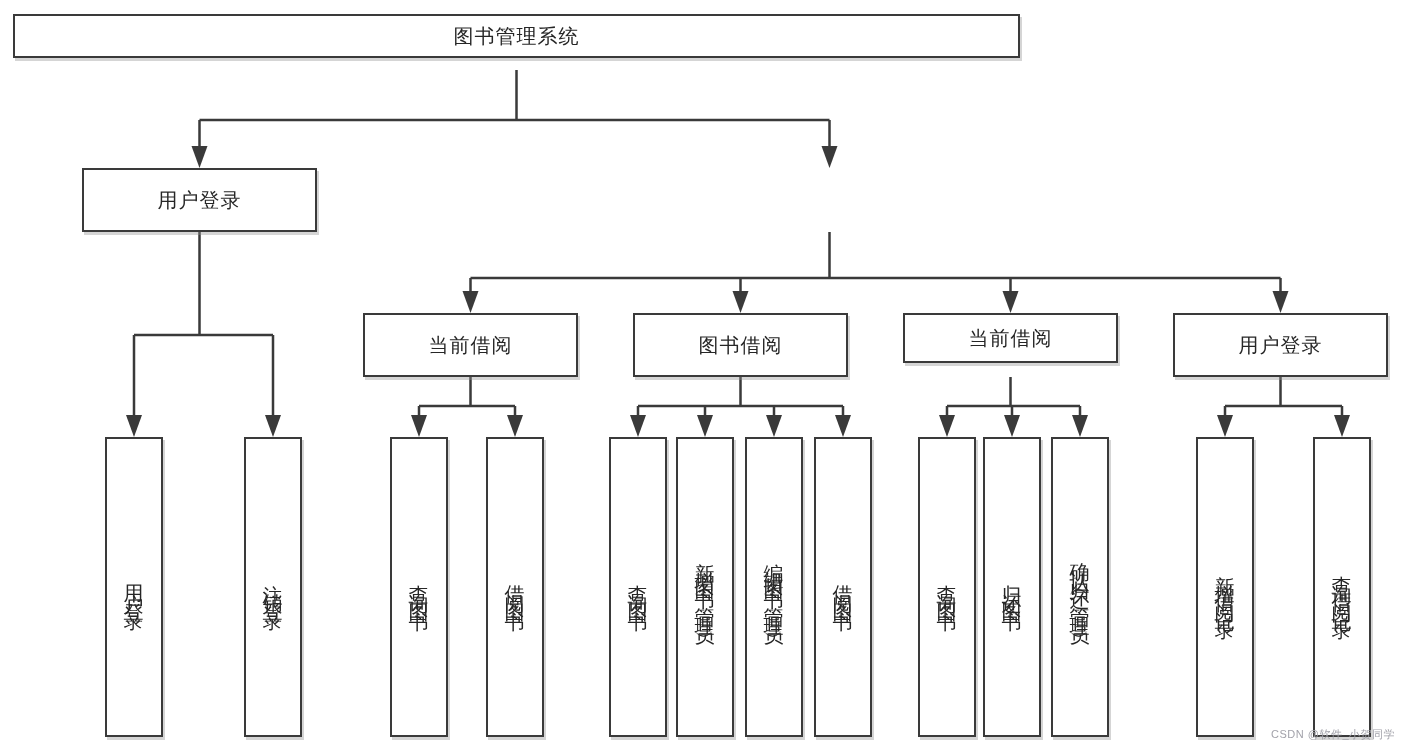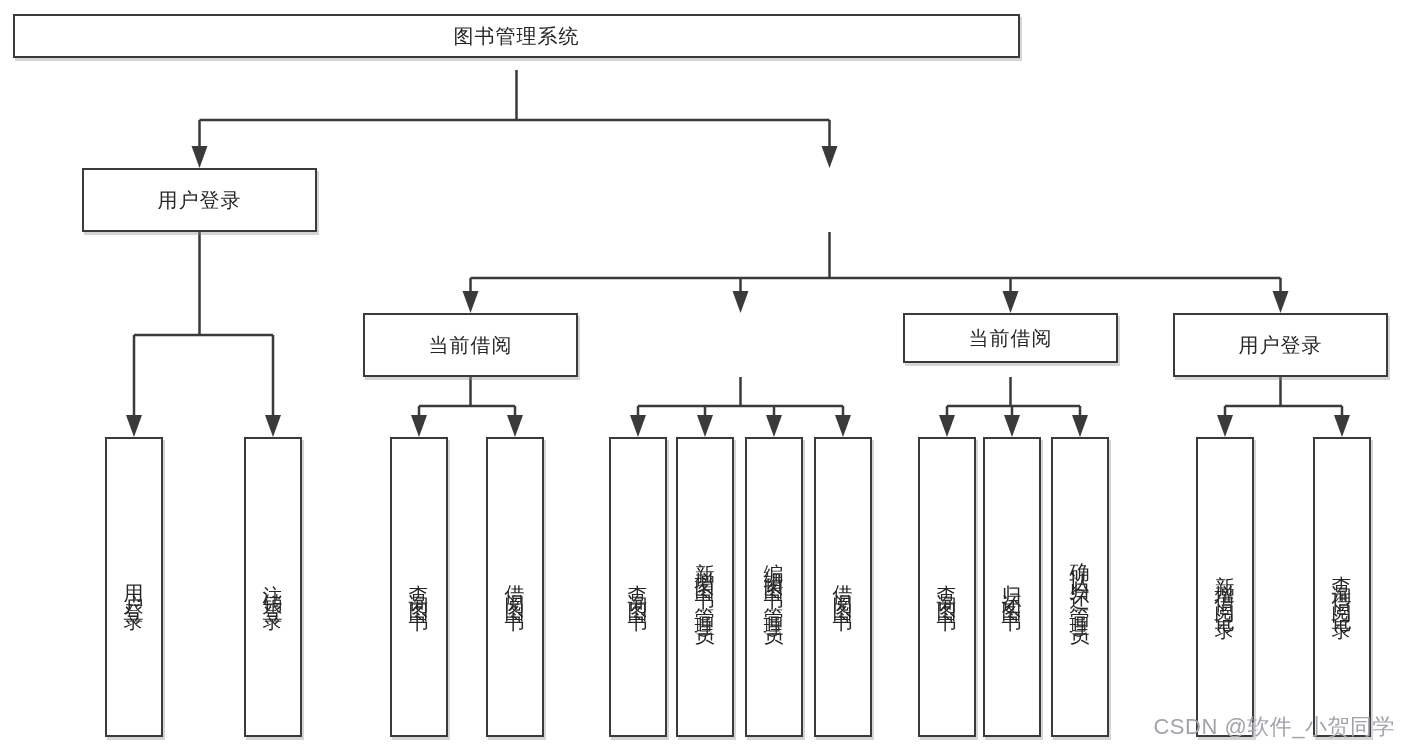--- a/index.html
+++ b/index.html
@@ -38,21 +38,21 @@
     letter-spacing: 9px;
     white-space: normal;
     line-height: 1;
   }
   #watermark {
     position: absolute;
     right: 10px;
     bottom: 5px;
     z-index: 3;
     color: #a2a2aa;
-    font-size: 22px;
+    font-size: 11px;
     letter-spacing: 0.5px;
     margin-top: 10px;
   }
 </style>
 </head>
 <body>
 
 <div id="stage">
 
   <svg id="connectors" viewBox="0 0 1405 747" xmlns="http://www.w3.org/2000/svg">
@@ -86,20 +86,21 @@
       <polygon points="1217,415 1233,415 1225,437"></polygon>
       <polygon points="1334,415 1350,415 1342,437"></polygon>
     </g>
   </svg>
 
   <div class="node" style="left:13px; top:14px; width:1007px; height:44px;">图书管理系统</div>
 
   <div class="node" style="left:82px; top:168px; width:235px; height:64px;">用户登录</div>
 
   <div class="node" style="left:363px; top:313px; width:215px; height:64px;">当前借阅</div>
+  <div class="node" style="left:633px; top:313px; width:215px; height:64px;">图书借阅</div>
   <div class="node" style="left:903px; top:313px; width:215px; height:50px;">当前借阅</div>
   <div class="node" style="left:1173px; top:313px; width:215px; height:64px;">用户登录</div>
 
   <div class="node leaf" style="left:105px; top:437px; width:58px; height:300px;">用户登录</div>
   <div class="node leaf" style="left:244px; top:437px; width:58px; height:300px;">注销登录</div>
 
   <div class="node leaf" style="left:390px; top:437px; width:58px; height:300px;">查询图书</div>
   <div class="node leaf" style="left:486px; top:437px; width:58px; height:300px;">借阅图书</div>
 
   <div class="node leaf" style="left:609px; top:437px; width:58px; height:300px;">查询图书</div>

